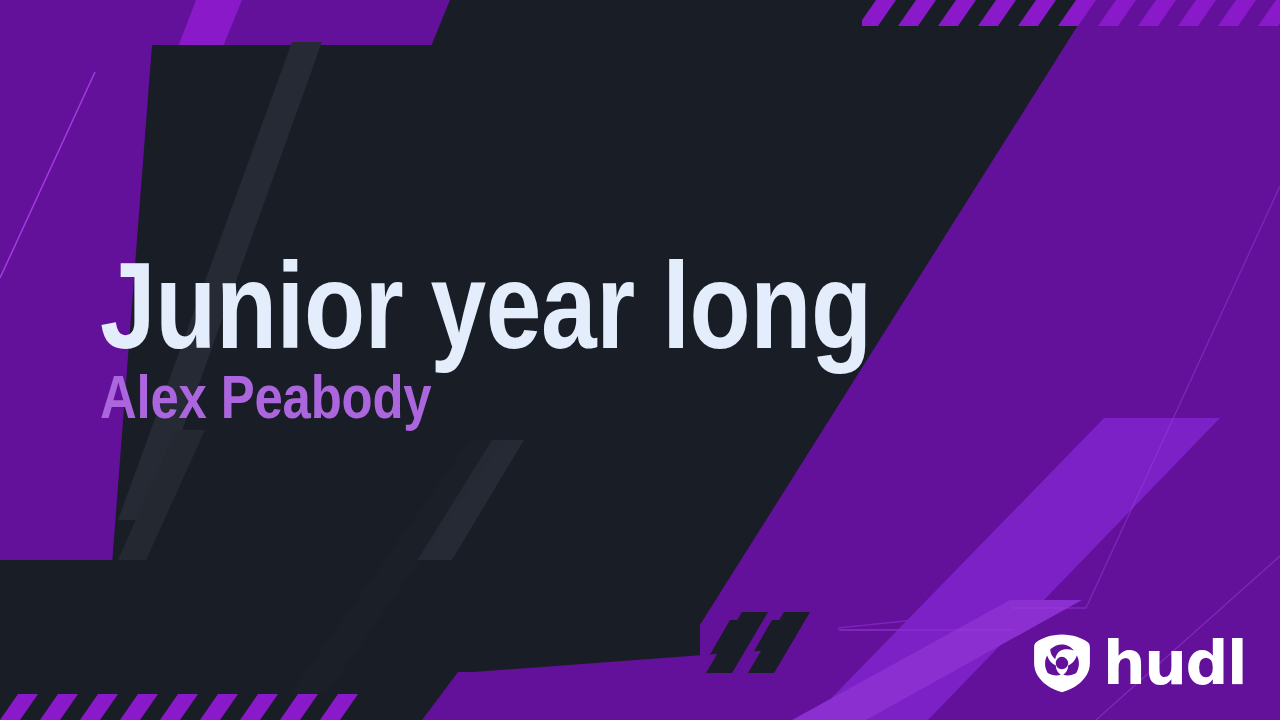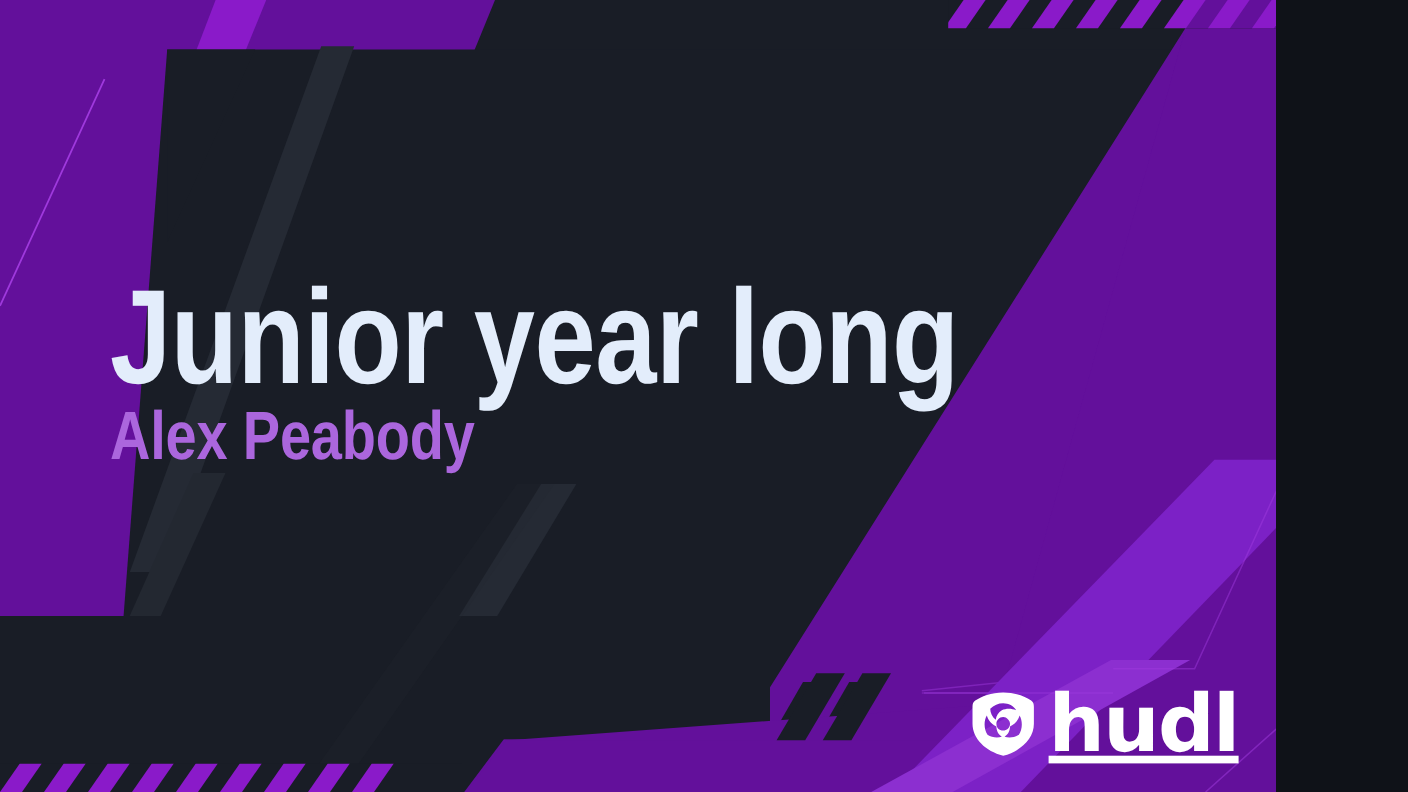--- a/index.html
+++ b/index.html
@@ -3,21 +3,21 @@
 <meta charset="utf-8">
 <title>Hudl Highlight Title Card</title>
 <style>
   html, body {
     margin: 0;
     padding: 0;
     background: #0f1218;
   }
   #stage {
     position: relative;
-    width: 1160px;
+    width: 1280px;
     height: 720px;
     overflow: hidden;
     background: #191d26;
     font-family: "Liberation Sans", sans-serif;
     user-select: none;
   }
   #bg-svg {
     position: absolute;
     inset: 0;
     width: 1280px;
@@ -67,25 +67,24 @@
     bottom: 26px;
     display: flex;
     align-items: center;
     gap: 10px;
     z-index: 6;
   }
   #logo-mark { display: block; }
   #logo-word {
     color: #ffffff;
     font-family: "DejaVu Sans", sans-serif;
-    font-size: 72px;
+    font-size: 60px;
     font-weight: 700;
     line-height: 1;
     letter-spacing: -1.5px;
-    text-decoration: underline;
   }
 </style>
 </head>
 <body>
 
 <div id="stage">
 
   <svg id="bg-svg" viewBox="0 0 1280 720" preserveAspectRatio="none">
     <defs>
       <clipPath id="clip-top-stripes">

